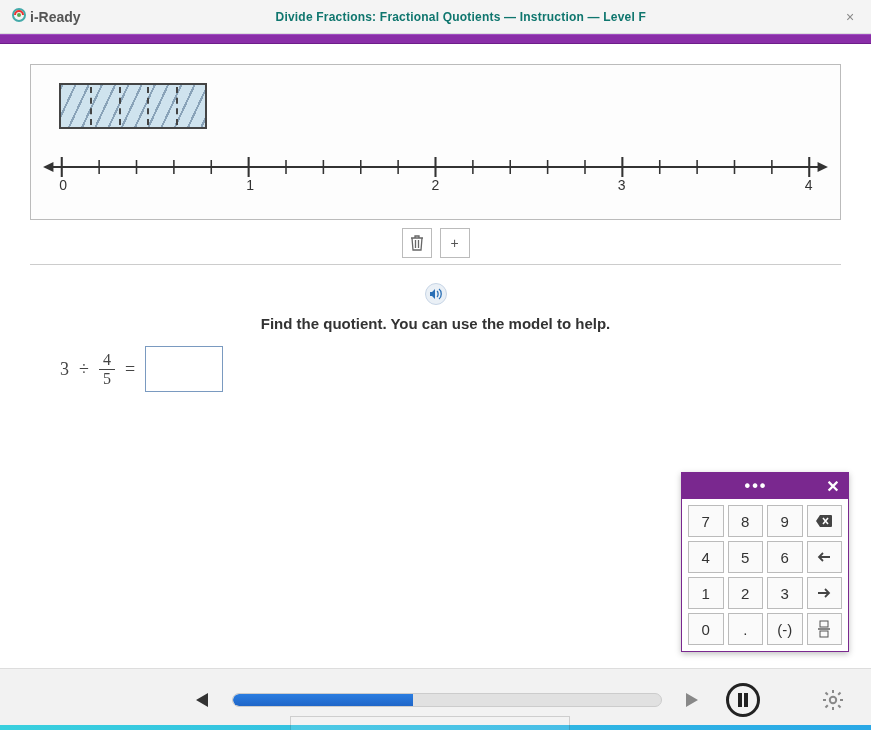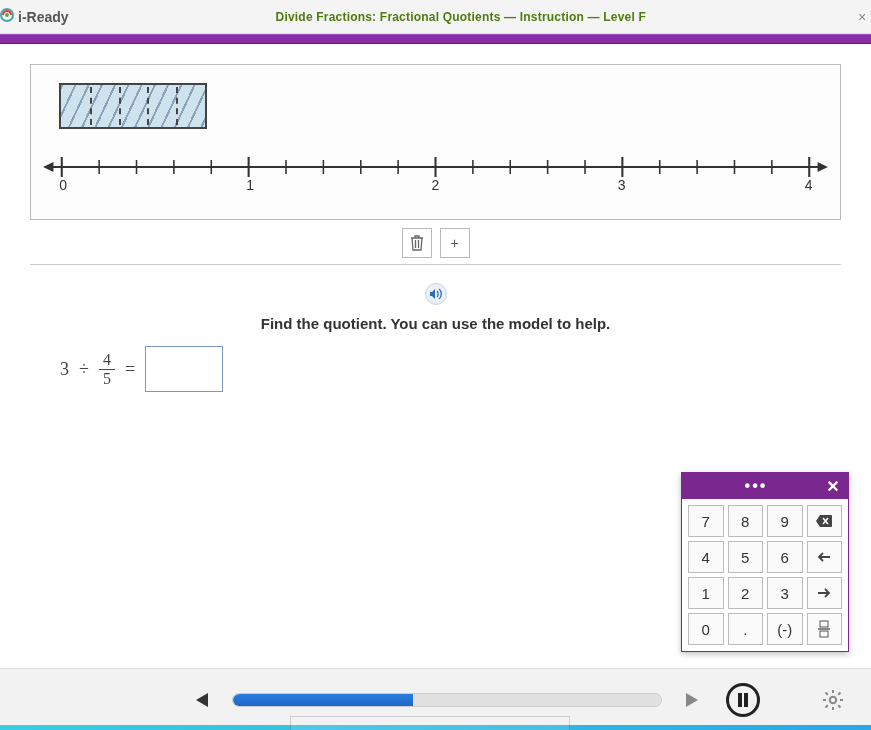--- a/index.html
+++ b/index.html
@@ -1,21 +1,21 @@
 <!DOCTYPE html>
 <html><head>
 <meta charset="utf-8">
 <style>
   * { box-sizing: border-box; margin: 0; padding: 0; }
   body { font-family: Arial, Helvetica, sans-serif; background: #e8e8e8; width: 871px; height: 730px; overflow: hidden; }
   .window { position: relative; width: 100%; height: 100%; background: #fff; }
-  .header { display: flex; align-items: center; height: 34px; background: #f4f4f4; border-bottom: 1px solid #ddd; padding: 0 0; }
+  .header { display: flex; align-items: center; height: 34px; background: #f4f4f4; border-bottom: 1px solid #ddd; padding: 0 12px; }
   .logo { display: flex; align-items: center; gap: 4px; font-size: 14px; color: #555; font-weight: bold;}
   .logo-icon { display:inline-block; }
-  .title { flex: 1; text-align: center; font-size: 12px; color: #4d7c0f; font-weight: bold; letter-spacing: .2px;}
+  .title { flex: 1; text-align: center; font-size: 12px; color: #0f766e; font-weight: bold; letter-spacing: .2px;}
   .close { width: 18px; height: 18px; display:flex; align-items:center; justify-content:center; color:#888; font-size: 14px; cursor:pointer;}
   .purple-bar { height: 10px; background: linear-gradient(#8a2ea8,#8a2ea8); border-top:1px solid #a04ec1; border-bottom:1px solid #6d1d8a;}
   .content { padding: 20px 30px 0 30px; }
   .model-frame { border: 1px solid #bbb; padding: 18px 10px 12px 10px; background: #fdfdfd; position: relative;}
   .bar-model { margin-left: 18px; width: 148px; height: 46px; border: 2px solid #444; background: #cfe3ee; position: relative; overflow:hidden;}
   .bar-model .stripes { position:absolute; inset:0; background: repeating-linear-gradient(115deg, rgba(80,110,140,.55) 0 2px, transparent 2px 12px);}
   .bar-model .dash { position:absolute; top:2px; bottom:2px; border-left: 2px dashed #444; }
   .numline { position:relative; height:60px; margin-top: 18px; }
   .numline svg { width:100%; height:100%; display:block;}
   .nl-label { position:absolute; top: 30px; font-size: 14px; color:#333; transform: translateX(-50%);}

